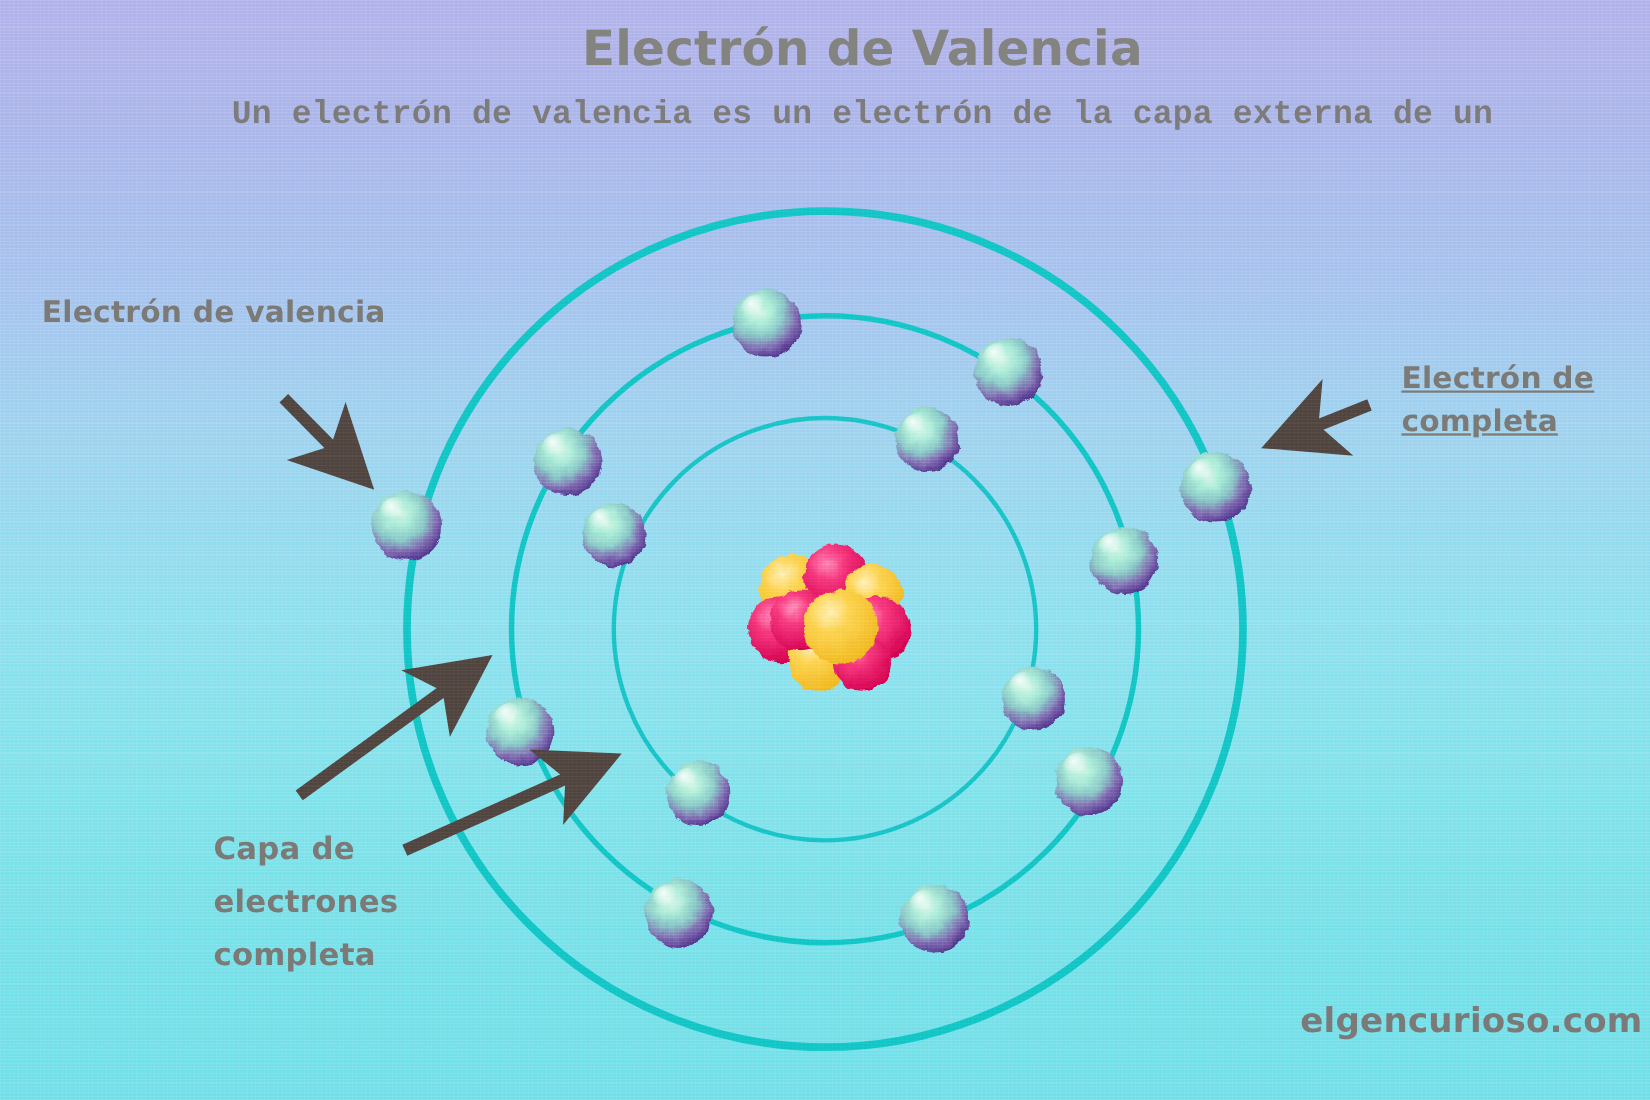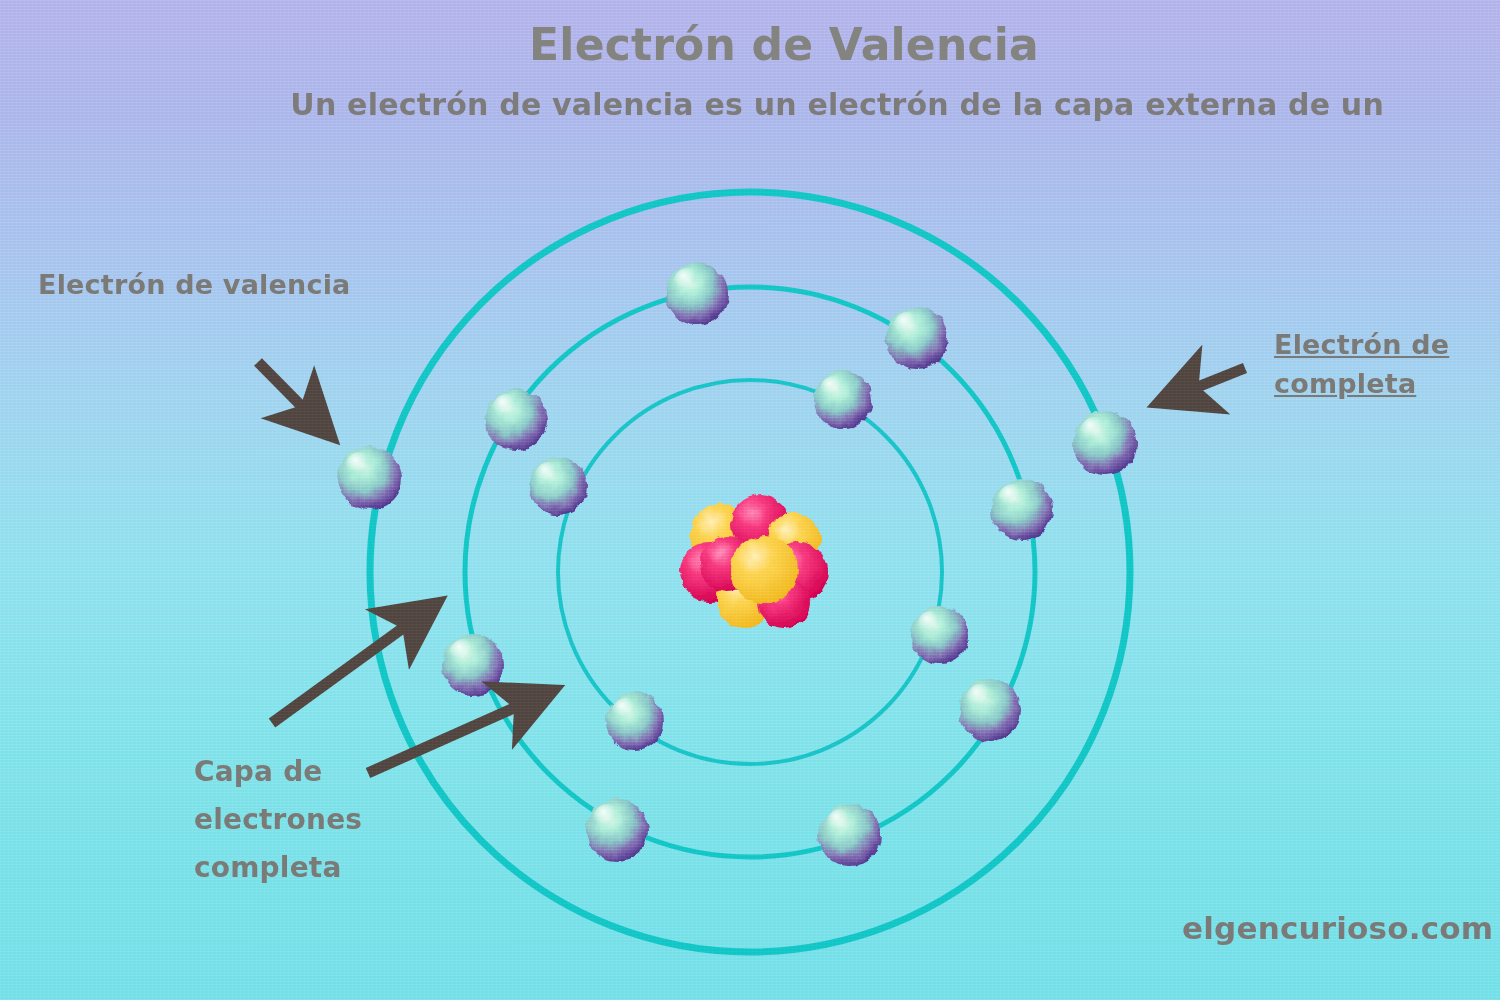--- a/index.html
+++ b/index.html
@@ -32,23 +32,24 @@
   #svgroot{position:absolute;inset:0;}
 
   .txt{position:absolute;color:#7e7d7c;font-weight:700;letter-spacing:.2px;padding-left:34px;}
 
   #title{
     top:20px;left:0;width:1500px;text-align:center;
     font-size:44px;line-height:50px;
     color:#83837f;
   }
   #subtitle{
-    top:85px;left:150px;width:1200px;text-align:right;
+    top:85px;left:150px;width:1200px;text-align:center;
     font-size:30px;line-height:40px;font-weight:700;
     color:#7d7c7b;
+    font-family:Liberation Mono, monospace;
   }
   #label-left{
     top:268px;left:4px;font-size:27px;line-height:34px;
     color:#7b7a77;
   }
   #label-right{
     top:325px;left:1240px;width:240px;font-size:27px;line-height:39px;
     color:#7b7a77;
     text-decoration:underline;
   }

